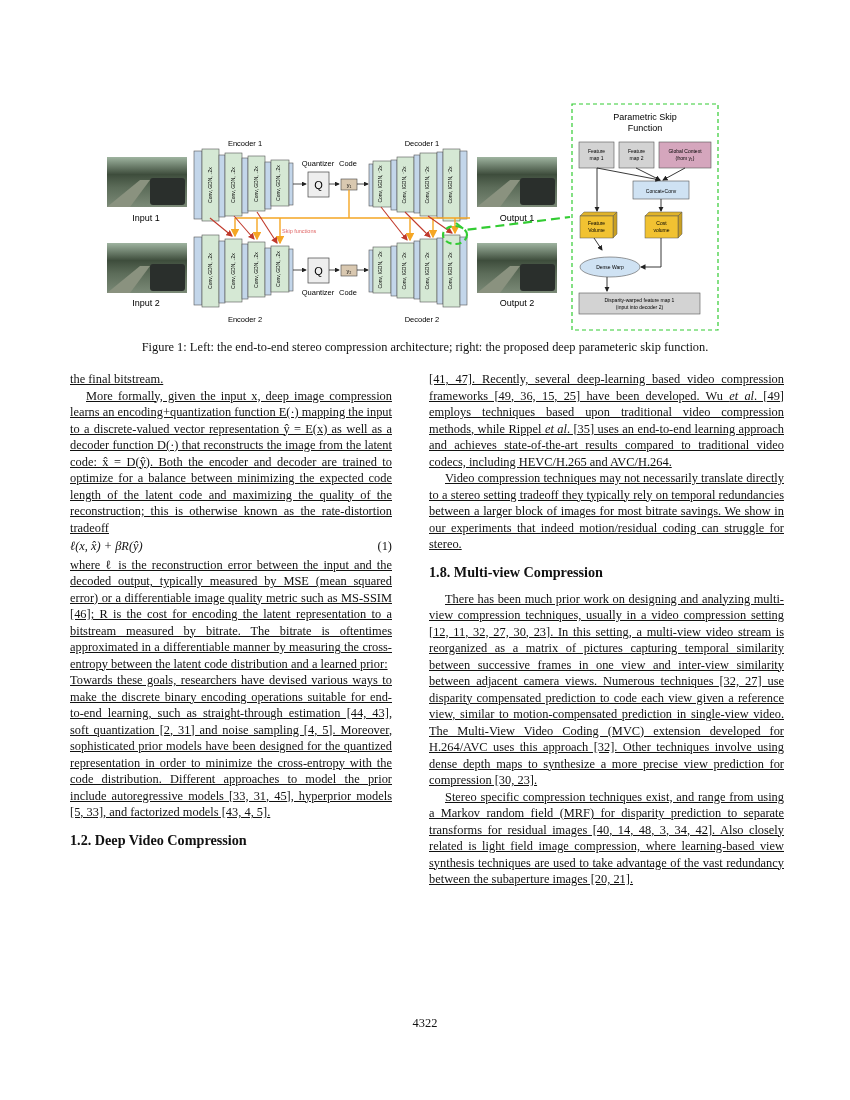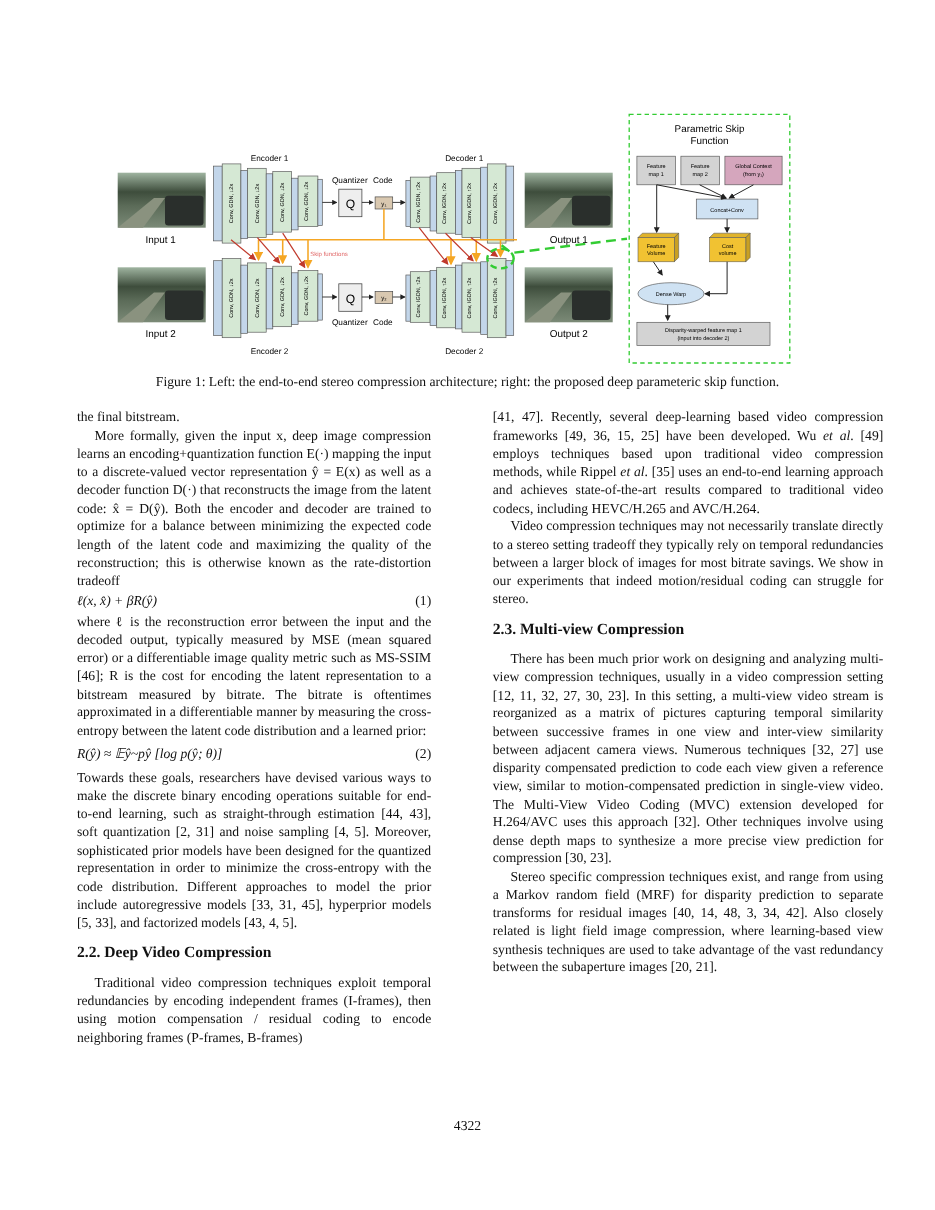--- a/index.html
+++ b/index.html
@@ -6,22 +6,22 @@
   body { width: 850px; height: 1100px; position: relative; overflow: hidden;
          font-family: "Liberation Serif", "DejaVu Serif", serif; color: #111; }
   .figure { position: absolute; left: 100px; top: 100px; width: 625px; height: 235px; }
   .figure svg { width: 625px; height: 235px; display: block; }
   .svgtext { font-family: "Liberation Sans", "DejaVu Sans", sans-serif; }
   .caption { position: absolute; left: 0; width: 850px; top: 340px; text-align: center;
              font-size: 12.4px; line-height: 15px; }
   .col { position: absolute; top: 371px; width: 322px; font-size: 12.4px; line-height: 16.5px;
          text-align: justify; hyphens: manual; }
   .col.left { left: 70px; }
-  .col.right { left: 448px; width: 355px; }
-  .col p { margin: 0; text-indent: 0; }
+  .col.right { left: 429px; width: 355px; }
+  .col p { margin: 0; text-indent: 0; text-decoration: underline; }
   .col p.ind { text-indent: 16px; }
   .eq { display: flex; justify-content: flex-start; position: relative; margin: 2px 0 2px 0;
         font-style: italic; }
   .eq .num { position: absolute; right: 0; font-style: normal; }
   .heading { font-family: "Liberation Serif", serif; font-weight: bold; font-size: 14.2px;
              margin: 10px 0 10px 0; line-height: 18px; }
   .pagenum { position: absolute; top: 1016px; left: 0; width: 850px; text-align: center;
              font-size: 12.4px; }
   em { font-style: italic; }
 </style>
@@ -244,30 +244,25 @@
 <div class="caption">Figure 1: Left: the end-to-end stereo compression architecture; right: the proposed deep parameteric skip function.</div>
 
 <div class="col left">
   <p>the final bitstream.</p>
   <p class="ind">More formally, given the input x, deep image compression learns an encoding+quantization function E(·) mapping the input to a discrete-valued vector representation ŷ = E(x) as well as a decoder function D(·) that reconstructs the image from the latent code: x̂ = D(ŷ). Both the encoder and decoder are trained to optimize for a balance between minimizing the expected code length of the latent code and maximizing the quality of the reconstruction; this is otherwise known as the rate-distortion tradeoff</p>
   <div class="eq">
     <span>ℓ(x, x̂) + βR(ŷ)</span>
     <span class="num">(1)</span>
   </div>
   <p>where ℓ is the reconstruction error between the input and the decoded output, typically measured by MSE (mean squared error) or a differentiable image quality metric such as MS-SSIM [46]; R is the cost for encoding the latent representation to a bitstream measured by bitrate. The bitrate is oftentimes approximated in a differentiable manner by measuring the cross-entropy between the latent code distribution and a learned prior:</p>
-  <div class="eq" style="margin:5px 0 5px 0;">
-    <span>R(ŷ) ≈ 𝔼ŷ~pŷ [log p(ŷ; θ)]</span>
-    <span class="num">(2)</span>
-  </div>
   <p>Towards these goals, researchers have devised various ways to make the discrete binary encoding operations suitable for end-to-end learning, such as straight-through estimation [44, 43], soft quantization [2, 31] and noise sampling [4, 5]. Moreover, sophisticated prior models have been designed for the quantized representation in order to minimize the cross-entropy with the code distribution. Different approaches to model the prior include autoregressive models [33, 31, 45], hyperprior models [5, 33], and factorized models [43, 4, 5].</p>
-  <div class="heading">2.2. Deep Video Compression</div>
-  <p class="ind">Traditional video compression techniques exploit temporal redundancies by encoding independent frames (I-frames), then using motion compensation / residual coding to encode neighboring frames (P-frames, B-frames)</p>
+  <div class="heading">1.2. Deep Video Compression</div>
 </div>
 
 <div class="col right">
   <p><span>[41, 47]. Recently, several deep-learning based video compression frameworks [49, 36, 15, 25] have been developed. Wu </span><em>et al</em><span>. [49] employs techniques based upon traditional video compression methods, while Rippel </span><em>et al</em><span>. [35] uses an end-to-end learning approach and achieves state-of-the-art results compared to traditional video codecs, including HEVC/H.265 and AVC/H.264.</span></p>
   <p class="ind">Video compression techniques may not necessarily translate directly to a stereo setting tradeoff they typically rely on temporal redundancies between a larger block of images for most bitrate savings. We show in our experiments that indeed motion/residual coding can struggle for stereo.</p>
-  <div class="heading">2.3. Multi-view Compression</div>
+  <div class="heading">1.8. Multi-view Compression</div>
   <p class="ind">There has been much prior work on designing and analyzing multi-view compression techniques, usually in a video compression setting [12, 11, 32, 27, 30, 23]. In this setting, a multi-view video stream is reorganized as a matrix of pictures capturing temporal similarity between successive frames in one view and inter-view similarity between adjacent camera views. Numerous techniques [32, 27] use disparity compensated prediction to code each view given a reference view, similar to motion-compensated prediction in single-view video. The Multi-View Video Coding (MVC) extension developed for H.264/AVC uses this approach [32]. Other techniques involve using dense depth maps to synthesize a more precise view prediction for compression [30, 23].</p>
   <p class="ind">Stereo specific compression techniques exist, and range from using a Markov random field (MRF) for disparity prediction to separate transforms for residual images [40, 14, 48, 3, 34, 42]. Also closely related is light field image compression, where learning-based view synthesis techniques are used to take advantage of the vast redundancy between the subaperture images [20, 21].</p>
 </div>
 
 <div class="pagenum">4322</div>
 
 </body></html>

